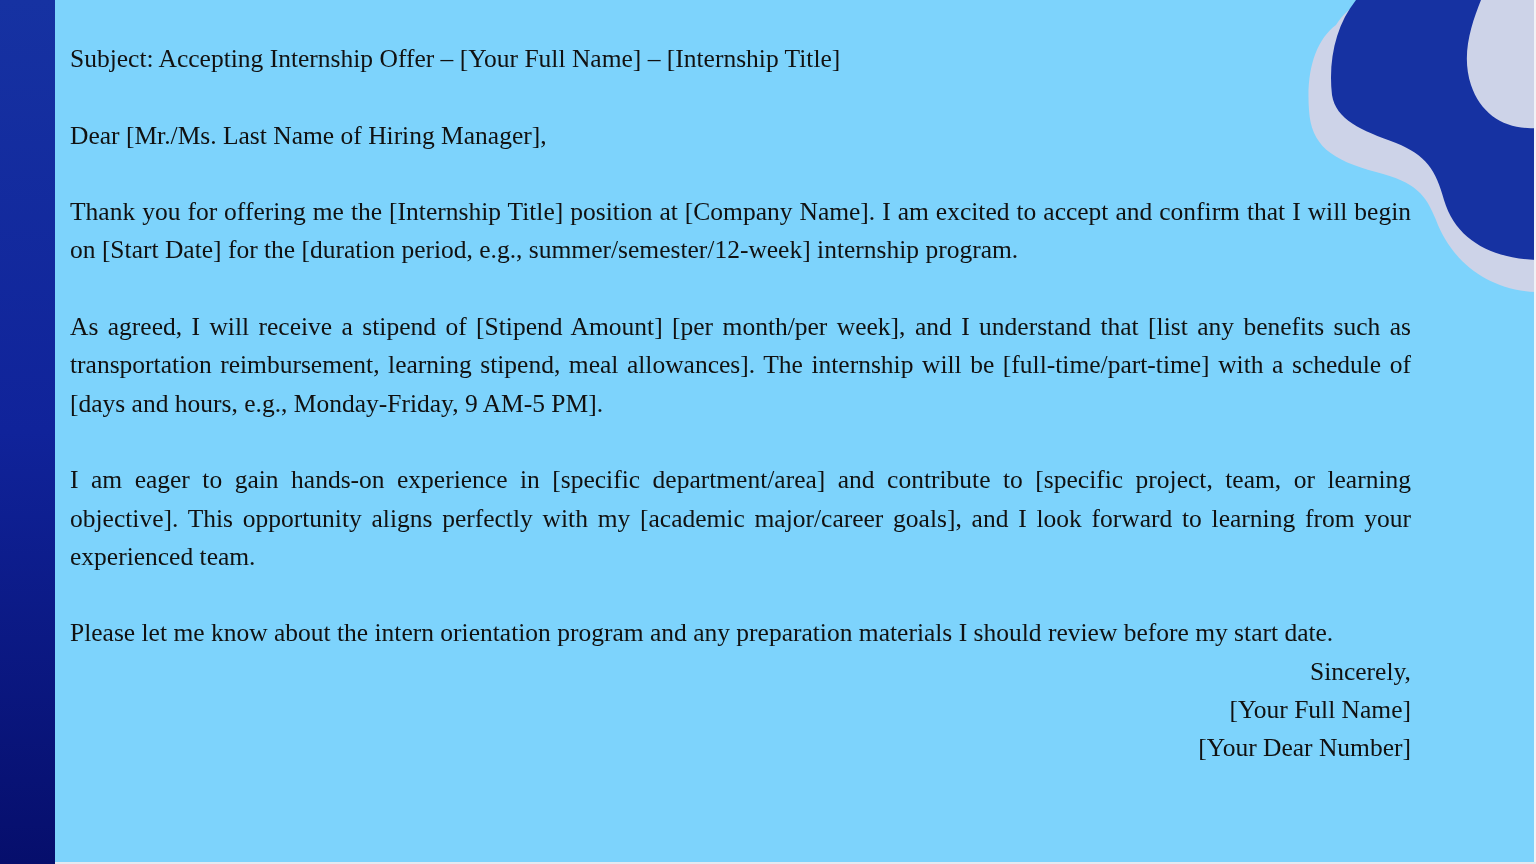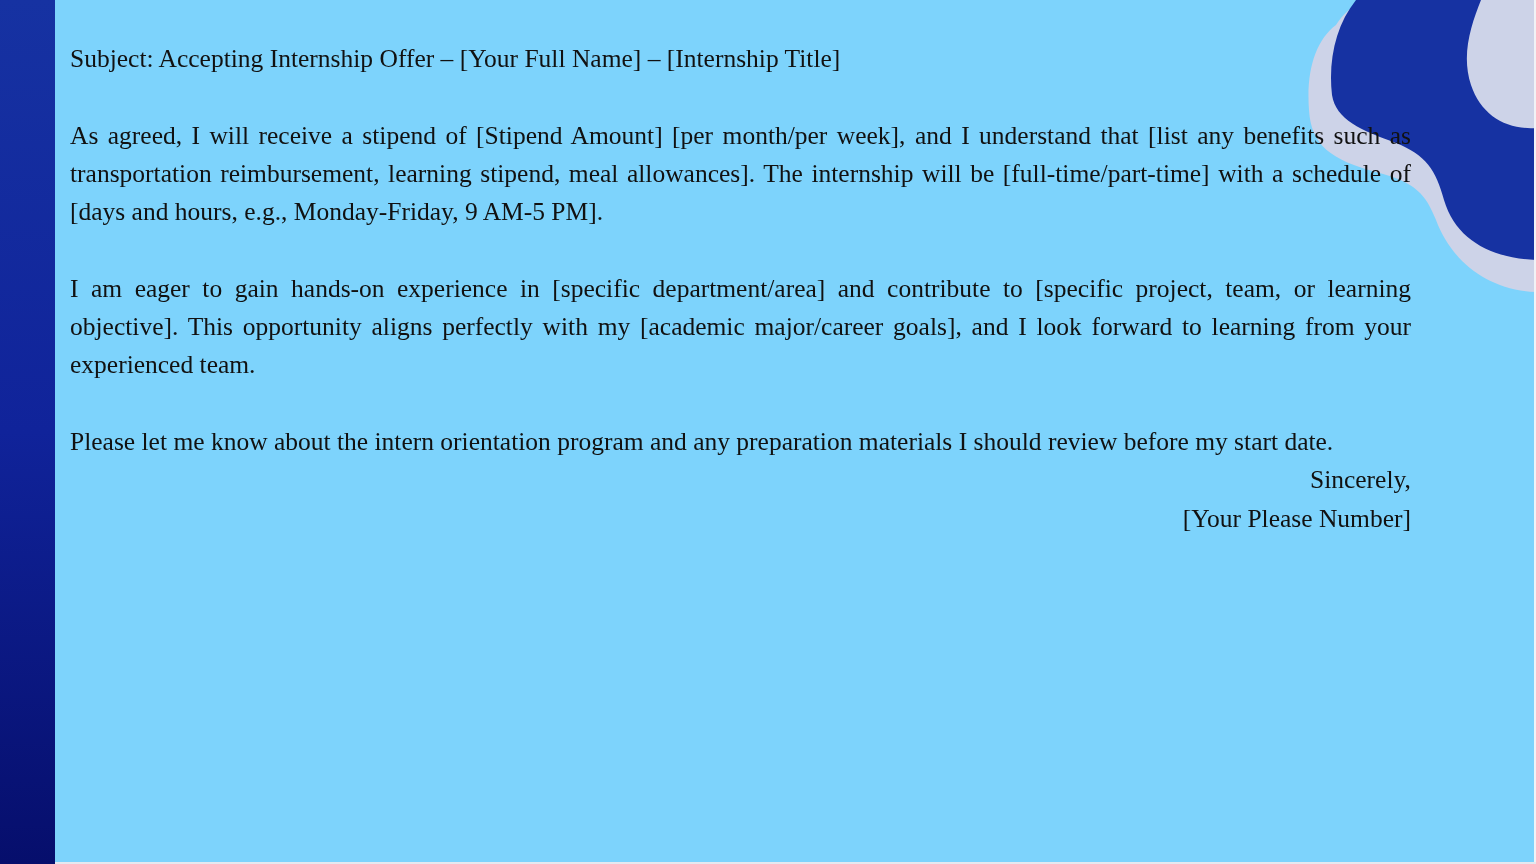--- a/index.html
+++ b/index.html
@@ -98,22 +98,25 @@
              L 260 128
              C 230 130, 205 115, 195 85
              C 185 55, 195 25, 205 0 Z" fill="#1632A2"></path>
   </svg>
 
   <div class="right-edge"></div>
   <div class="bottom-edge"></div>
 
   <div class="letter">
     <p>Subject: Accepting Internship Offer – [Your Full Name] – [Internship Title]</p>
+    <p>Dear [Mr./Ms. Last Name of Hiring Manager],</p>
+    <p>Thank you for offering me the [Internship Title] position at [Company Name]. I am excited to accept and confirm that I will begin on [Start Date] for the [duration period, e.g., summer/semester/12-week] internship program.</p>
     <p>As agreed, I will receive a stipend of [Stipend Amount] [per month/per week], and I understand that [list any benefits such as transportation reimbursement, learning stipend, meal allowances]. The internship will be [full-time/part-time] with a schedule of [days and hours, e.g., Monday-Friday, 9 AM-5 PM].</p>
     <p>I am eager to gain hands-on experience in [specific department/area] and contribute to [specific project, team, or learning objective]. This opportunity aligns perfectly with my [academic major/career goals], and I look forward to learning from your experienced team.</p>
     <p class="tight">Please let me know about the intern orientation program and any preparation materials I should review before my start date.</p>
     <div>
       <span class="line">Sincerely,</span>
-      <span class="line">[Your Please Number]</span>
+      <span class="line">[Your Full Name]</span>
+      <span class="line">[Your Dear Number]</span>
     </div>
   </div>
 
 </div>
 
 </body></html>

